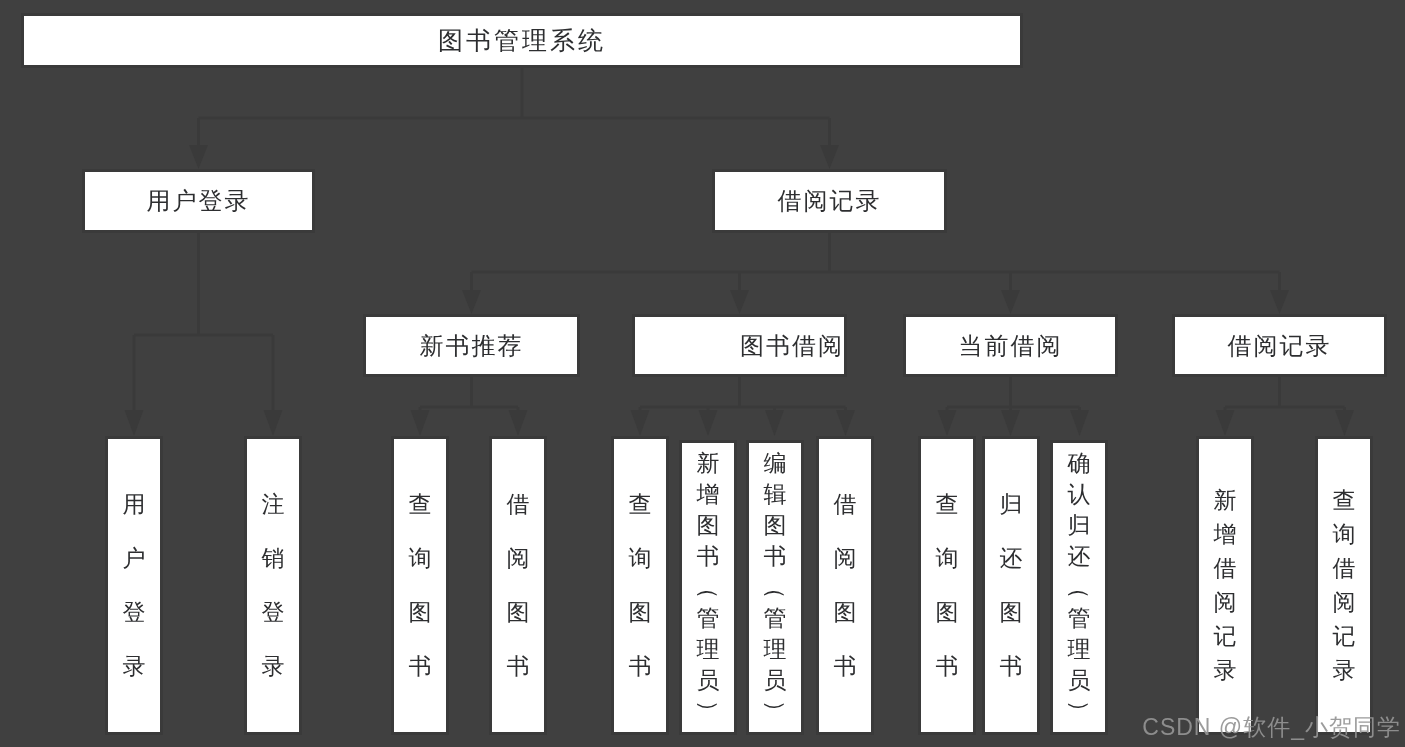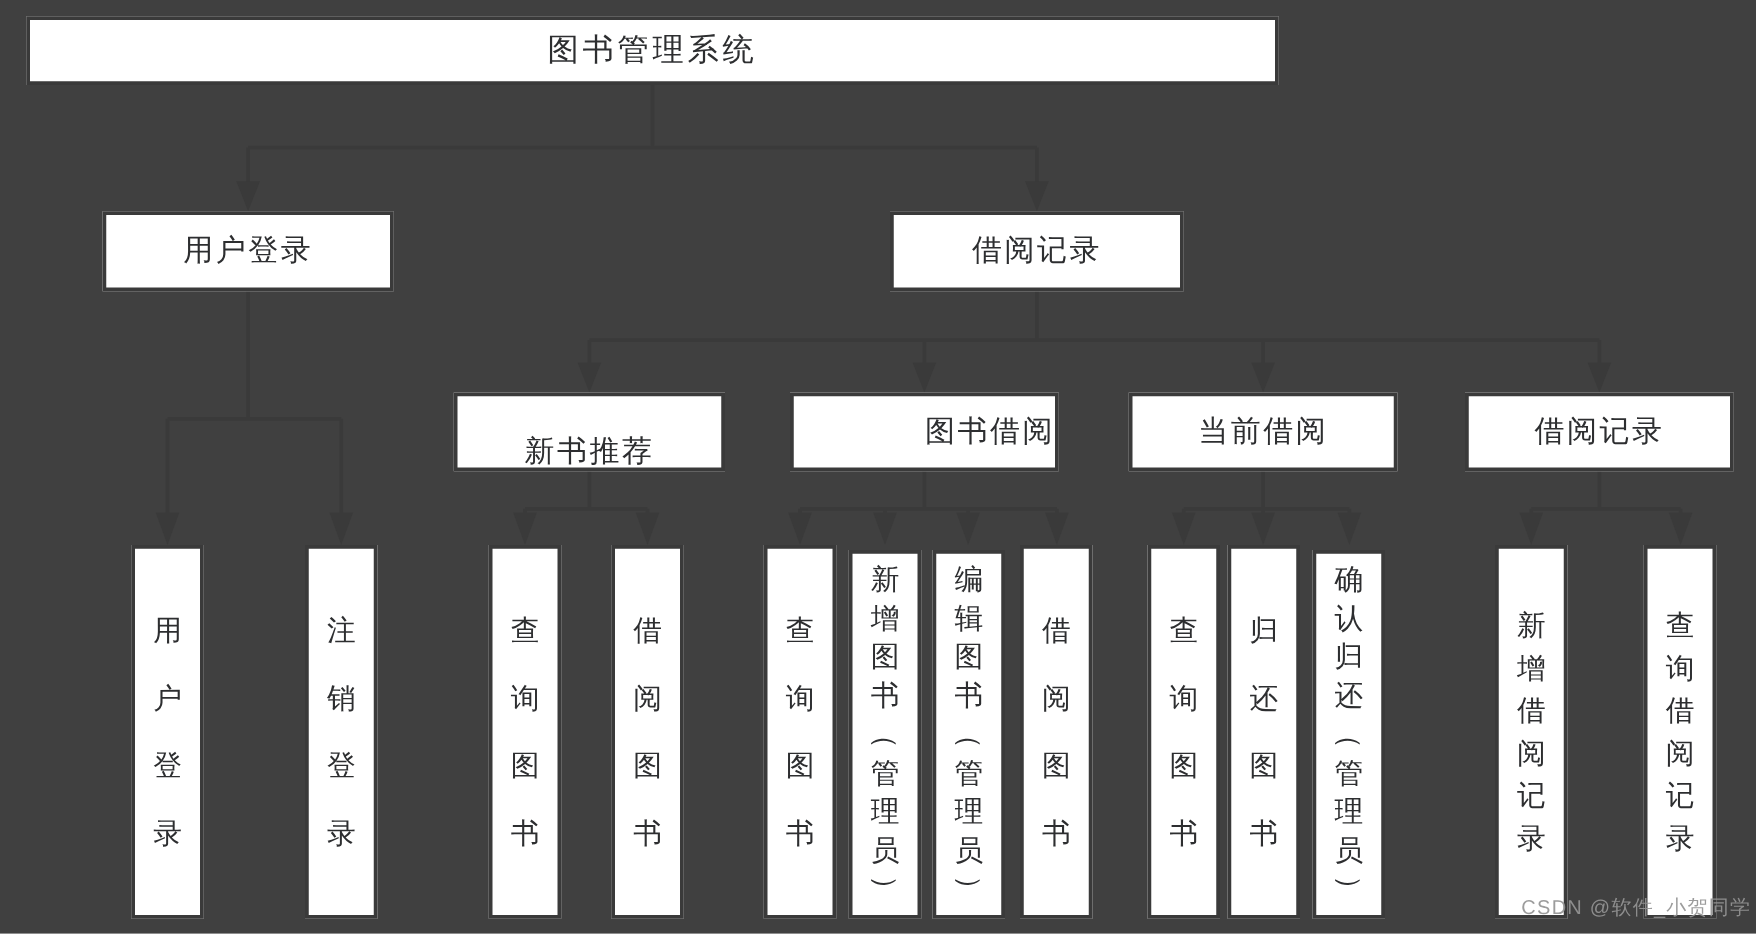--- a/index.html
+++ b/index.html
@@ -28,21 +28,21 @@
     background:#ffffff;
     display:flex;flex-direction:column;
     align-items:center;justify-content:center;
     color:#2d2e30;
   }
   .vchar{display:block;font-size:23px;line-height:1;}
   .vchar.rot{transform:rotate(90deg);}
   .watermark{
     position:absolute;
     top:714px;right:4px;
-    font-size:16px;line-height:26px;
+    font-size:23px;line-height:26px;
     color:rgba(148,148,148,0.92);
     letter-spacing:1px;
     white-space:nowrap;
   }
 </style>
 </head>
 <body>
 
 <div class="canvas">
 
@@ -90,21 +90,21 @@
     <span class="lbl">图书管理系统</span>
   </div>
 
   <div class="hnode" style="left:82px;top:169px;width:233px;height:64px;">
     <span class="lbl">用户登录</span>
   </div>
   <div class="hnode" style="left:712px;top:169px;width:235px;height:64px;">
     <span class="lbl">借阅记录</span>
   </div>
 
-  <div class="hnode" style="left:363px;top:314px;width:217px;height:63px;align-items:flex-end;">
+  <div class="hnode" style="left:363px;top:314px;width:217px;height:63px;">
     <span class="lbl">新书推荐</span>
   </div>
   <div class="hnode" style="left:632px;top:314px;width:215px;height:63px;justify-content:flex-end;">
     <span class="lbl">图书借阅</span>
   </div>
   <div class="hnode" style="left:903px;top:314px;width:215px;height:63px;">
     <span class="lbl">当前借阅</span>
   </div>
   <div class="hnode" style="left:1172px;top:314px;width:215px;height:63px;text-align:right;">
     <span class="lbl">借阅记录</span>

